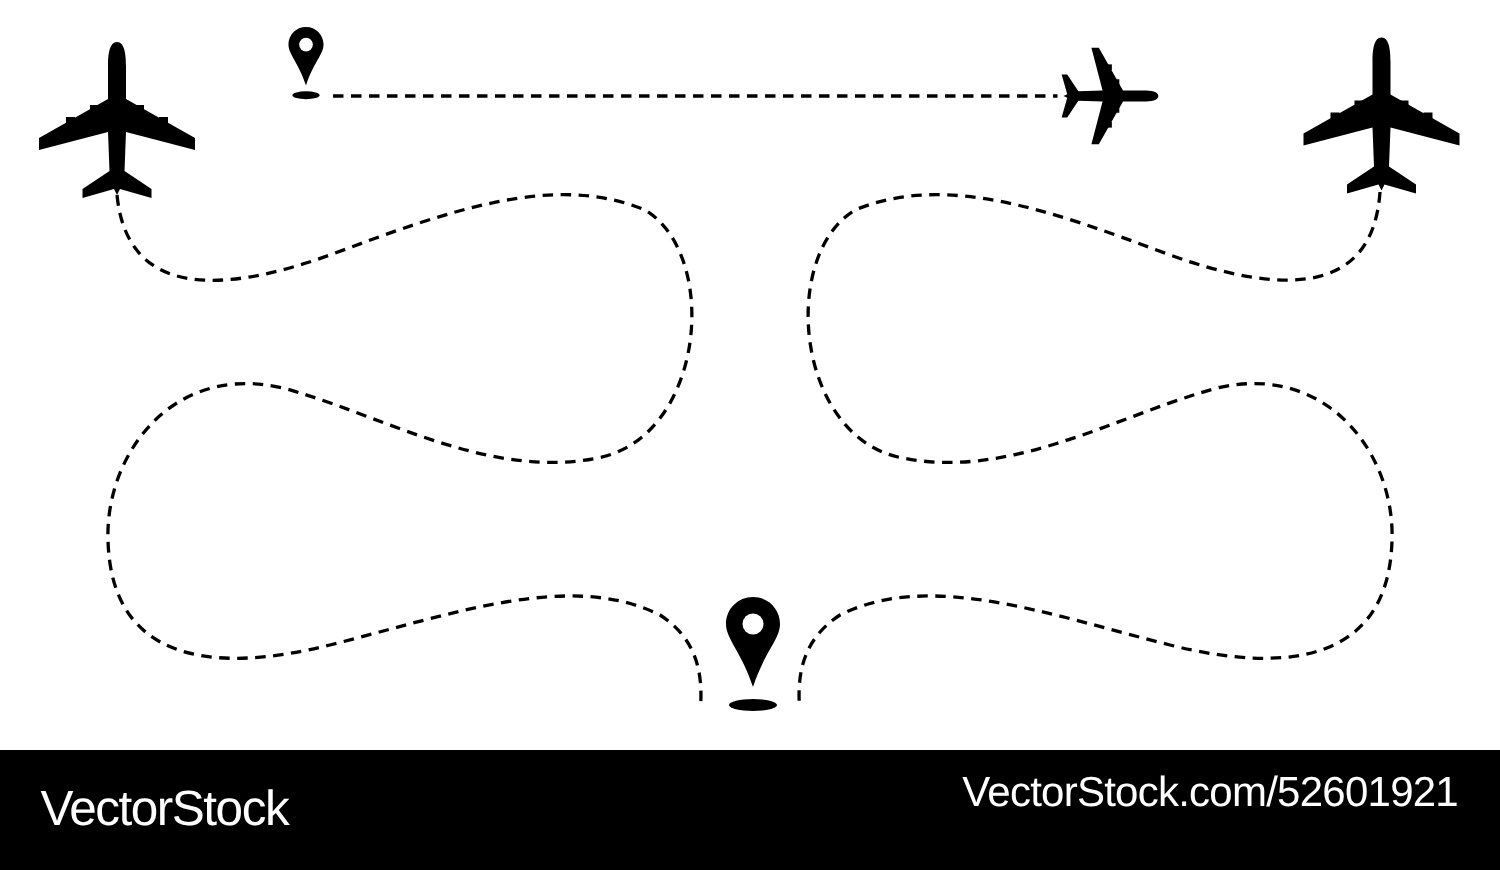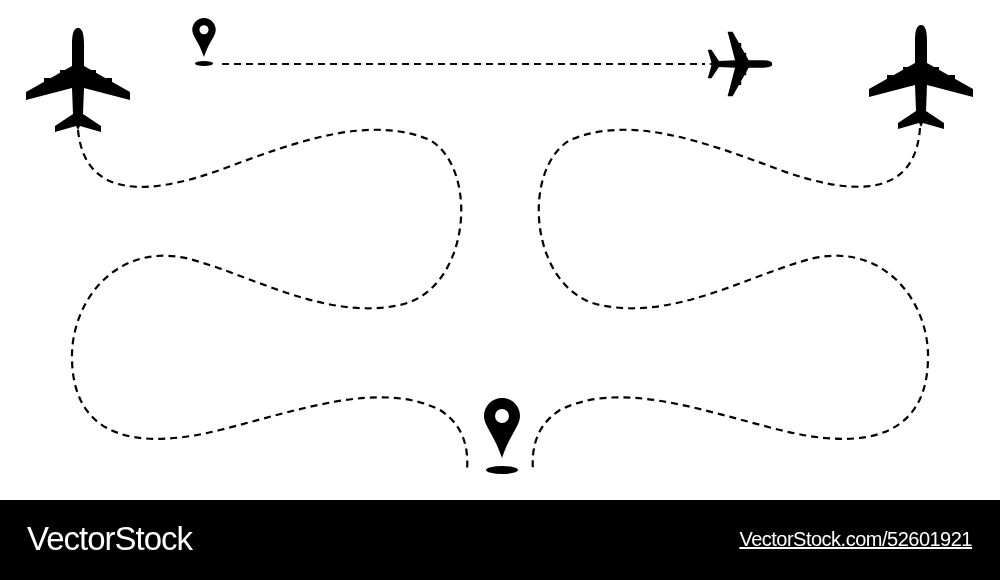--- a/index.html
+++ b/index.html
@@ -1,20 +1,20 @@
 <!DOCTYPE html>
 <html><head>
 <meta charset="utf-8">
 <style>
   html, body { margin:0; padding:0; background:#fff; }
   body { width:1000px; height:580px; position:relative; overflow:hidden; font-family:"Liberation Sans", sans-serif; }
   #art { position:absolute; left:0; top:0; width:1000px; height:500px; }
   .footer { position:absolute; left:0; top:500px; width:1000px; height:80px; background:#000; color:#fff;text-align:center; }
   .brand { position:absolute; left:27px; top:20px; font-size:33px; letter-spacing:-1px; }
-  .ref { position:absolute; right:28px; top:28px; font-size:20px; letter-spacing:-0.5px;text-decoration:underline; }
+  .ref { position:absolute; right:28px; top:12px; font-size:28px; letter-spacing:-0.5px; }
   .dash { fill:none; stroke:#000; stroke-width:2.2; stroke-dasharray:7 5; }
 </style>
 </head>
 <body>
 
 <svg id="art" viewBox="0 0 1000 500">
   <defs>
     <g id="plane-top">
       <path d="M0,-52 C5,-52 6,-44 6,-36 L6,-14 L52,12 L52,20 L6,8 L5,34 L23,46 L23,52 L2,46 L0,50 L-2,46 L-23,52 L-23,46 L-5,34 L-6,8 L-52,20 L-52,12 L-6,-14 L-6,-36 C-6,-44 -5,-52 0,-52 Z"></path>
       <rect x="12" y="-10" width="6" height="10"></rect>

